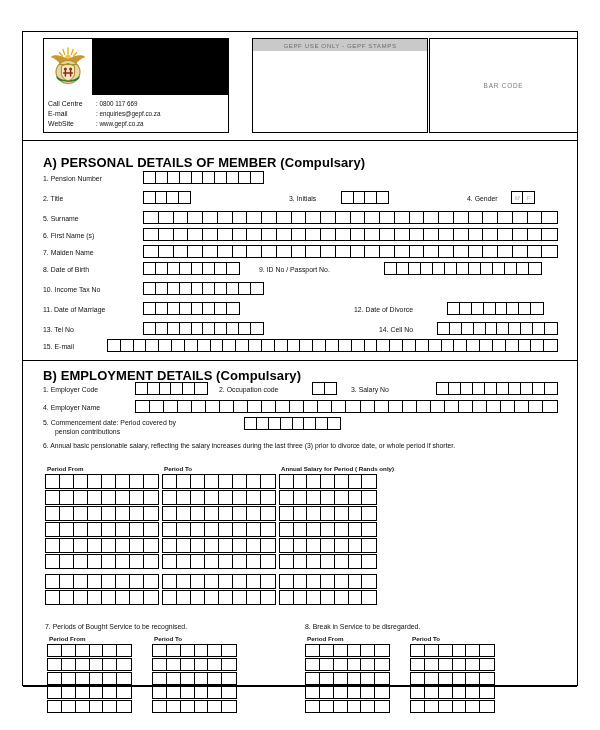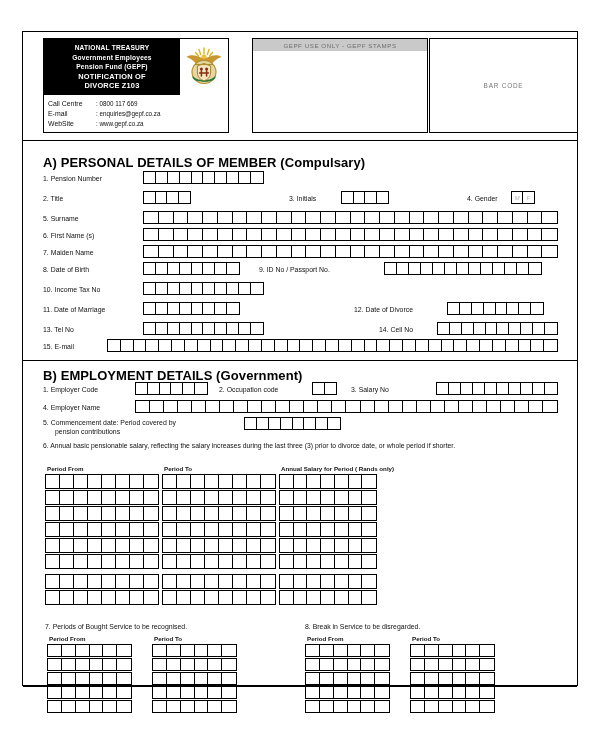--- a/index.html
+++ b/index.html
@@ -176,27 +176,20 @@
 </head>
 <body>
 
 <div id="page">
   <div class="form-frame">
 
     <div class="header-row">
 
       <div class="hdr-left">
         <div class="hdr-title-box">
-          <div class="hdr-title-text">
-            <div>NATIONAL TREASURY</div>
-            <div>Government Employees</div>
-            <div>Pension Fund (GEPF)</div>
-            <div class="big">NOTIFICATION OF</div>
-            <div class="big">DIVORCE  Z103</div>
-          </div>
           <div class="emblem-box">
             <svg width="40" height="44" viewBox="0 0 40 44" aria-hidden="true">
 
               <g stroke="#e8b014" stroke-width="1.4" stroke-linecap="round">
                 <line x1="20" y1="3" x2="20" y2="9"></line>
                 <line x1="15" y1="4.5" x2="16.7" y2="9.6"></line>
                 <line x1="25" y1="4.5" x2="23.3" y2="9.6"></line>
                 <line x1="11.5" y1="7.5" x2="14.4" y2="11"></line>
                 <line x1="28.5" y1="7.5" x2="25.6" y2="11"></line>
               </g>
@@ -510,21 +503,21 @@
         <i style="width: 2.85714%;"></i>
         <i style="width: 2.85714%;"></i>
         <i style="width: 2.85714%;"></i>
         <i style="width: 2.85714%;"></i>
         <i style="width: 2.85714%;"></i>
         <i style="width: 2.85714%;"></i>
       </div>
 
     <div class="hr-thick" style="top:328px;"></div>
 
-    <div class="sec-head" style="left:20px; top:336px;">B) EMPLOYMENT DETAILS (Government)</div>
+    <div class="sec-head" style="left:20px; top:336px;">B) EMPLOYMENT DETAILS (Compulsary)</div>
 
     <div class="lbl" style="left:20px; top:354px;">1. Employer Code</div>
     <div class="comb" style="left:112px; top:350px; width:73px; height:13px;">
         <i style="width: 16.6667%;"></i>
         <i style="width: 16.6667%;"></i>
         <i style="width: 16.6667%;"></i>
         <i style="width: 16.6667%;"></i>
         <i style="width: 16.6667%;"></i>
         <i style="width: 16.6667%;"></i>
       </div>

